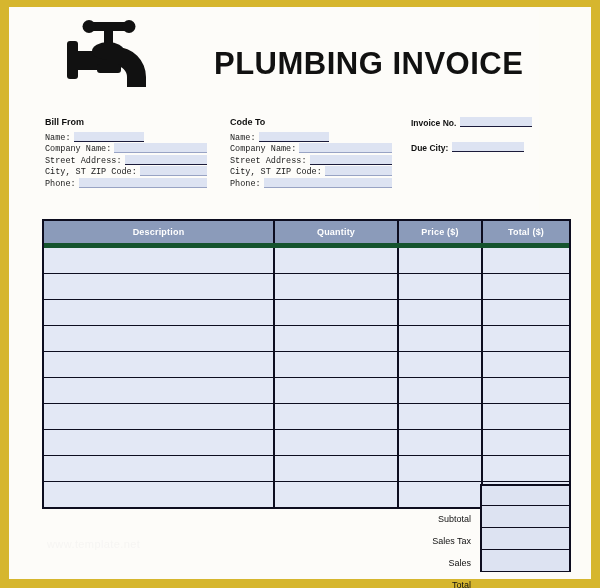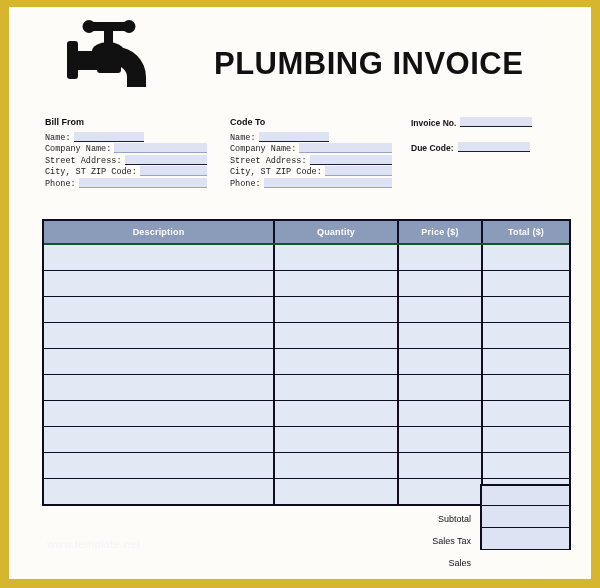--- a/index.html
+++ b/index.html
@@ -145,21 +145,21 @@
     table-layout: fixed;
   }
   #table th {
     background: #8b9bba;
     color: #ffffff;
     font-size: 9px;
     font-weight: bold;
     height: 20px;
     text-align: center;
     border-right: 2px solid #0d0d1f;
-    border-bottom: 2px solid #14532d;
+    border-bottom: 5px solid #14532d;
     letter-spacing: 0.2px;
   }
   #table th:last-child { border-right: none; }
   #table td {
     background: #e3e8f5;
     height: 23px;
     border-right: 2px solid #0d0d1f;
     border-bottom: 1.5px solid #0d0d1f;
   }
   #table td:last-child { border-right: none; }
@@ -296,21 +296,21 @@
         <span class="fld-line soft"></span>
       </div>
     </div>
 
     <div id="meta">
       <div class="mrow">
         <span class="mlabel">Invoice No.</span>
         <span class="mline"></span>
       </div>
       <div class="mrow">
-        <span class="mlabel">Due Code:</span>
+        <span class="mlabel">Due City:</span>
         <span class="mline"></span>
       </div>
     </div>
 
     <div id="table">
       <table>
         <colgroup>
           <col class="col-desc">
             <col class="col-qty">
             <col class="col-price">
@@ -395,18 +395,22 @@
         <div class="tbox"></div>
       </div>
       <div class="trow">
         <div class="tlabel">Sales Tax</div>
         <div class="tbox"></div>
       </div>
       <div class="trow">
         <div class="tlabel">Sales</div>
         <div class="tbox"></div>
       </div>
+      <div class="trow">
+        <div class="tlabel">Total</div>
+        <div class="tbox"></div>
+      </div>
     </div>
 
     <div id="watermark">www.template.net</div>
 
   </div>
 </div>
 
 </body></html>

